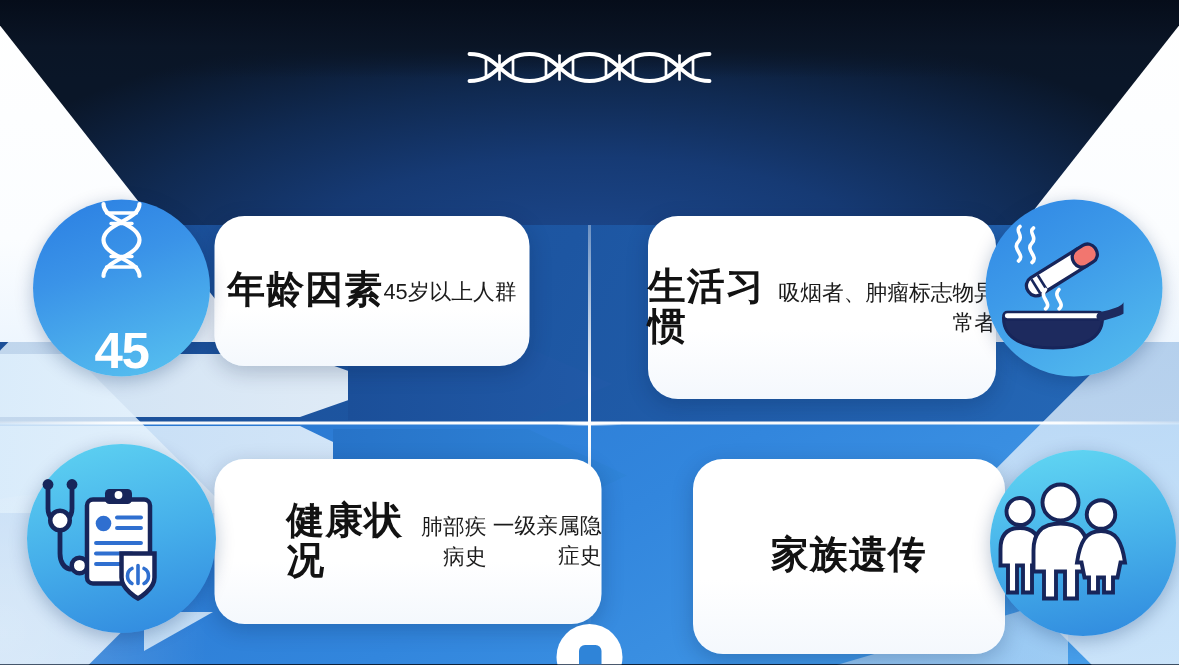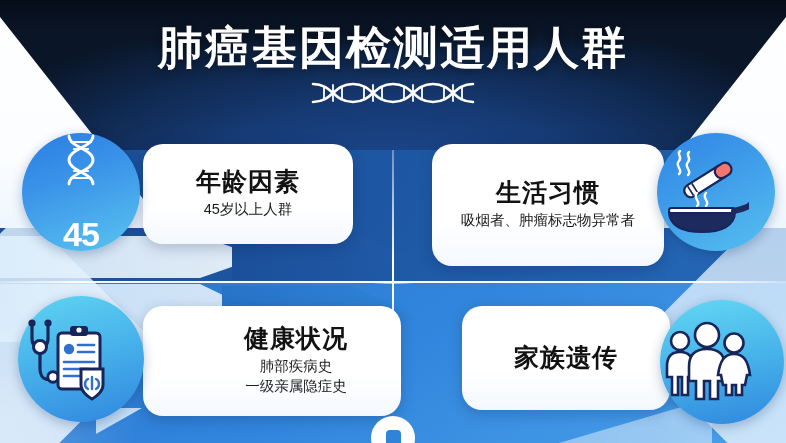--- a/index.html
+++ b/index.html
@@ -125,36 +125,36 @@
     text-shadow: 0 2px 10px rgba(0,0,0,.45);
   }
   .dna-deco { margin-top: 6px; height: 30px; }
 
   
   .card {
     position: absolute; z-index: 5;
     background: linear-gradient(180deg,#ffffff 0%,#ffffff 62%,#f4f8fd 100%);
     border-radius: 20px;
     box-shadow: 0 4px 14px rgba(5,25,60,.22);
-    display: flex; flex-direction: column;
+    display: flex; flex-direction: row;
     align-items: center; justify-content: center;
   }
   .card-title {
     font-size: 25px; font-weight: bold; color: #121212;
     letter-spacing: 1px; line-height: 1.1;
   }
   .card-sub {
     font-size: 14.5px; color: #1b1b1b; line-height: 1.35;
     margin-top: 4px; text-align: right; font-weight: 500;
   }
 
   #card-age      { left: 143px; top: 144px; width: 210px; height: 100px; }
   #card-habit    { left: 432px; top: 144px; width: 232px; height: 122px; }
   #card-health   { left: 143px; top: 306px; width: 210px; height: 110px; padding-left: 48px; }
-  #card-family   { left: 462px; top: 306px; width: 208px; height: 104px; }
+  #card-family   { left: 462px; top: 306px; width: 208px; height: 130px; }
 
   
   .circle {
     position: absolute; border-radius: 50%; z-index: 6;
     display: flex; align-items: center; justify-content: space-between;
     box-shadow: 0 3px 12px rgba(8,40,90,.28);
   }
   #circle-age {
     left: 22px; top: 133px; width: 118px; height: 118px;
     background: linear-gradient(160deg,#2a7ee2 0%,#3a93e8 38%,#59c4f0 100%);
@@ -210,21 +210,20 @@
   <div class="swoosh-bl"></div>
 
   <div class="wedge-left"></div>
   <div class="wedge-right"></div>
 
   <div class="div-h"></div>
   <div class="div-v"></div>
   <div class="div-spark"></div>
 
   <div class="title-wrap">
-    <div class="title">肺癌基因检测适用人群</div>
     <div class="dna-deco">
       <svg width="170" height="30" viewBox="0 0 170 30" aria-hidden="true">
         <g stroke="#ffffff" stroke-width="2.6" fill="none" stroke-linecap="round">
           <path d="M5 6 C 25 6, 25 24, 45 24 C 65 24, 65 6, 85 6 C 105 6, 105 24, 125 24 C 145 24, 145 6, 165 6"></path>
           <path d="M5 24 C 25 24, 25 6, 45 6 C 65 6, 65 24, 85 24 C 105 24, 105 6, 125 6 C 145 6, 145 24, 165 24"></path>
         </g>
         <g stroke="#ffffff" stroke-width="1.8" stroke-linecap="round">
           <line x1="16" y1="9" x2="16" y2="21"></line>
           <line x1="25" y1="7" x2="25" y2="23"></line>
           <line x1="34" y1="9" x2="34" y2="21"></line>

